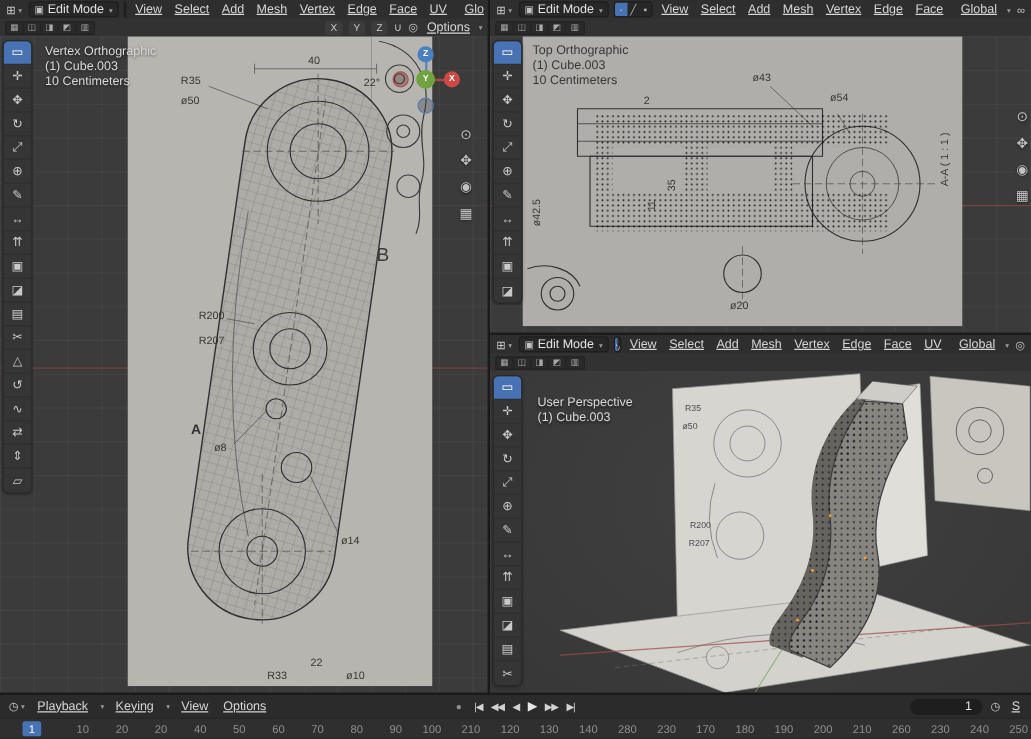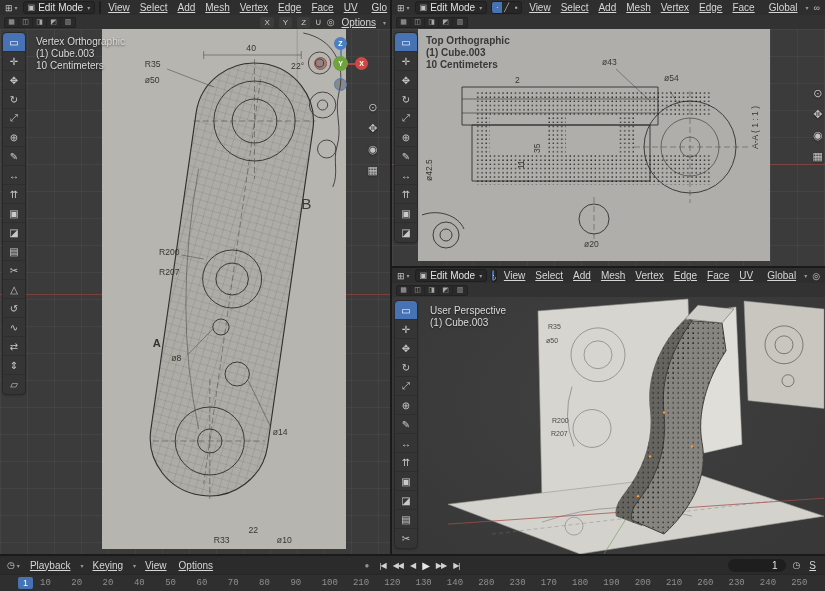--- a/index.html
+++ b/index.html
@@ -32,21 +32,21 @@
     linear-gradient(rgba(255,255,255,.045) 1px,transparent 1px) 0 0/27px 27px,
     linear-gradient(90deg,rgba(255,255,255,.045) 1px,transparent 1px) 0 0/27px 27px,#3b3b3b;}
   .canvas.plain{background:radial-gradient(ellipse at 50% 40%, #404040 0%, #373737 100%);}
   .axis-x{position:absolute;left:0;right:0;height:1px;background:rgba(170,70,64,.55);}
   .bpsvg{position:absolute;}
   .tbar{position:absolute;left:3px;top:4px;width:22px;background:#353535;border-radius:4px;overflow:hidden;box-shadow:0 0 0 1px #292929,0 1px 3px rgba(0,0,0,.4);}
   .tbtn{height:19px;display:flex;align-items:center;justify-content:center;font-size:10px;color:#c9c9c9;border-bottom:1px solid #2e2e2e;}
   .tbtn:last-child{border-bottom:none;}
   .tbtn.active{background:#4772b3;color:#fff;}
   .vinfo{position:absolute;font-size:10px;line-height:12px;color:#dadada;text-shadow:0 1px 2px rgba(0,0,0,.55);pointer-events:none;}
-  .vinfo.dark{color:#383838;text-shadow:none;font-weight:bold;}
+  .vinfo.dark{color:#383838;text-shadow:none;}
   .gizmo{position:absolute;width:54px;height:54px;}
   .gline{position:absolute;background:rgba(200,200,200,.35);}
   .gline.v{left:26px;top:7px;width:1.5px;height:20px;background:rgba(74,127,193,.8);}
   .gline.h{left:27px;top:26px;width:20px;height:1.5px;background:rgba(204,74,67,.8);}
   .gball{position:absolute;width:13px;height:13px;border-radius:50%;font-size:7px;font-weight:bold;color:#fff;display:flex;align-items:center;justify-content:center;}
   .gball.z{left:20px;top:0;background:#4a7fc1;}
   .gball.x{right:0;top:20px;background:#cc4a43;}
   .gball.y{left:19px;top:19px;width:15px;height:15px;background:#70a33f;}
   .gball.xneg{left:0;top:20px;background:rgba(80,40,40,.35);border:1.5px solid #b44a43;}
   .gball.zneg{left:20px;bottom:0;background:rgba(45,55,75,.35);border:1.5px solid #5a7fa8;}
@@ -54,21 +54,21 @@
   .navcol span{cursor:default;}
   .timeline{position:absolute;left:0;bottom:0;width:825px;height:36px;background:#2b2b2b;border-top:1px solid #1a1a1a;}
   .tl-header{position:relative;height:18px;display:flex;align-items:center;gap:6px;padding:0 6px;background:#2b2b2b;}
   .tl-controls{position:absolute;left:50%;top:0;height:18px;transform:translateX(-50%);display:flex;align-items:center;gap:5px;}
   .pbtn{font-size:8px;color:#d2d2d2;letter-spacing:-1px;padding:0 1px;}
   .pbtn.play{font-size:10px;color:#e8e8e8;}
   .rec{font-size:8px;color:#8f8f8f;margin-right:4px;}
   .tl-right{margin-left:auto;display:flex;align-items:center;gap:5px;}
   .framefield{background:#1e1e1e;border-radius:8px;min-width:58px;text-align:right;padding:1px 9px;color:#e0e0e0;font-size:10px;height:13px;line-height:11px;}
   .tl-ruler{position:relative;height:17px;background:#2f2f2f;border-top:1px solid #262626;display:flex;align-items:center;padding-left:40px;overflow:hidden;}
-  .rnum{flex:0 0 31.3px;text-align:left;font-size:9px;color:#8f8f8f;font-family:Liberation Mono, monospace;}
+  .rnum{flex:0 0 31.3px;text-align:right;font-size:9px;color:#8f8f8f;}
   .chip{position:absolute;left:18px;top:2px;background:#4772b3;color:#fff;font-size:9px;border-radius:2px;padding:0 5px;height:12px;line-height:12px;}
   svg text{font-family:"Liberation Sans",sans-serif;}
 </style>
 </head>
 <body>
 
 <div class="app">
   <div class="main">
 
     <div class="vp vp-front">
@@ -430,21 +430,21 @@
             <div class="tbtn">⊕</div>
             <div class="tbtn">✎</div>
             <div class="tbtn">↔</div>
             <div class="tbtn">⇈</div>
             <div class="tbtn">▣</div>
             <div class="tbtn">◪</div>
             <div class="tbtn">▤</div>
             <div class="tbtn">✂</div>
           </div>
 
-          <div class="vinfo" style="left:38px;top:8px">
+          <div class="vinfo" style="left:38px;top:20px">
             <div>User Perspective</div>
             <div>(1) Cube.003</div>
           </div>
         </div>
       </div>
 
     </div>
   </div>
 
   <div class="timeline">

